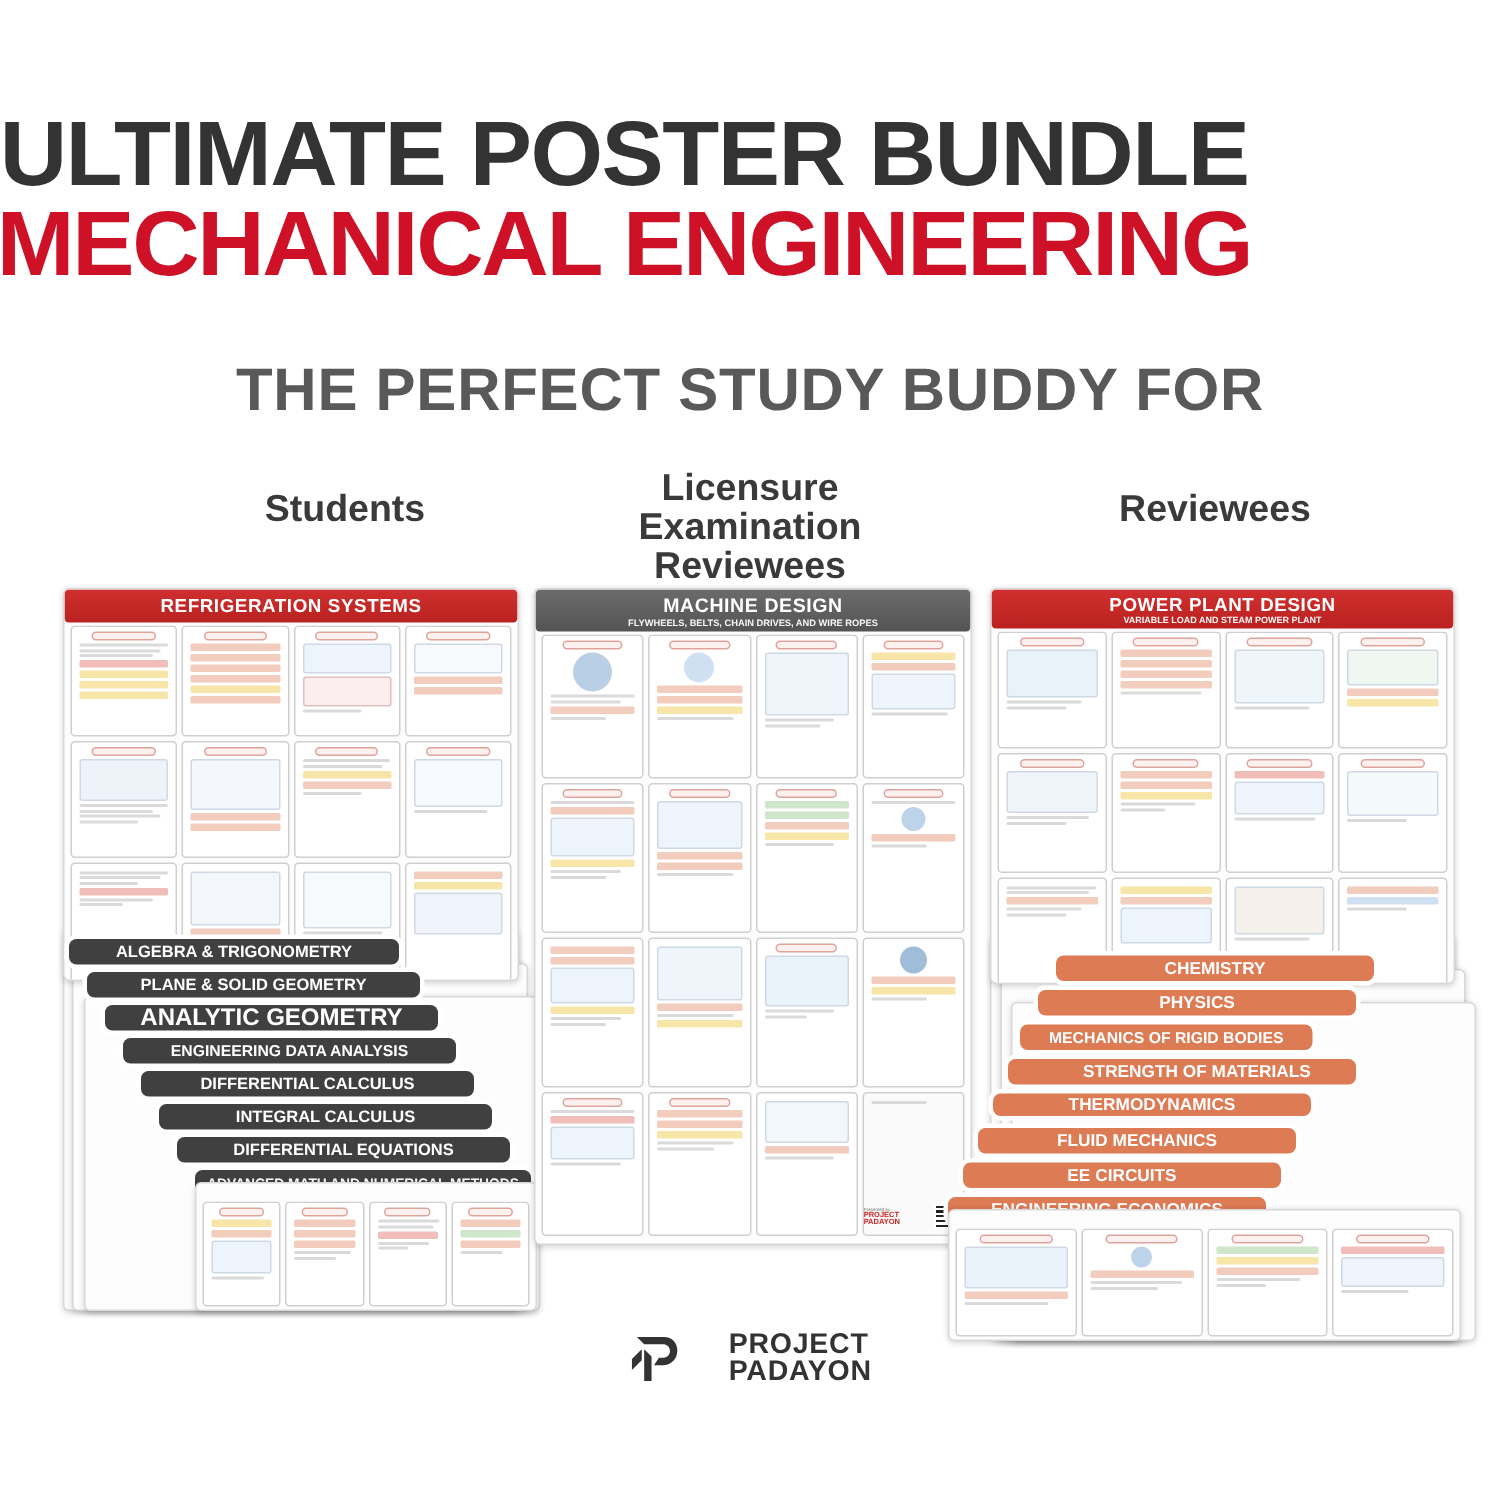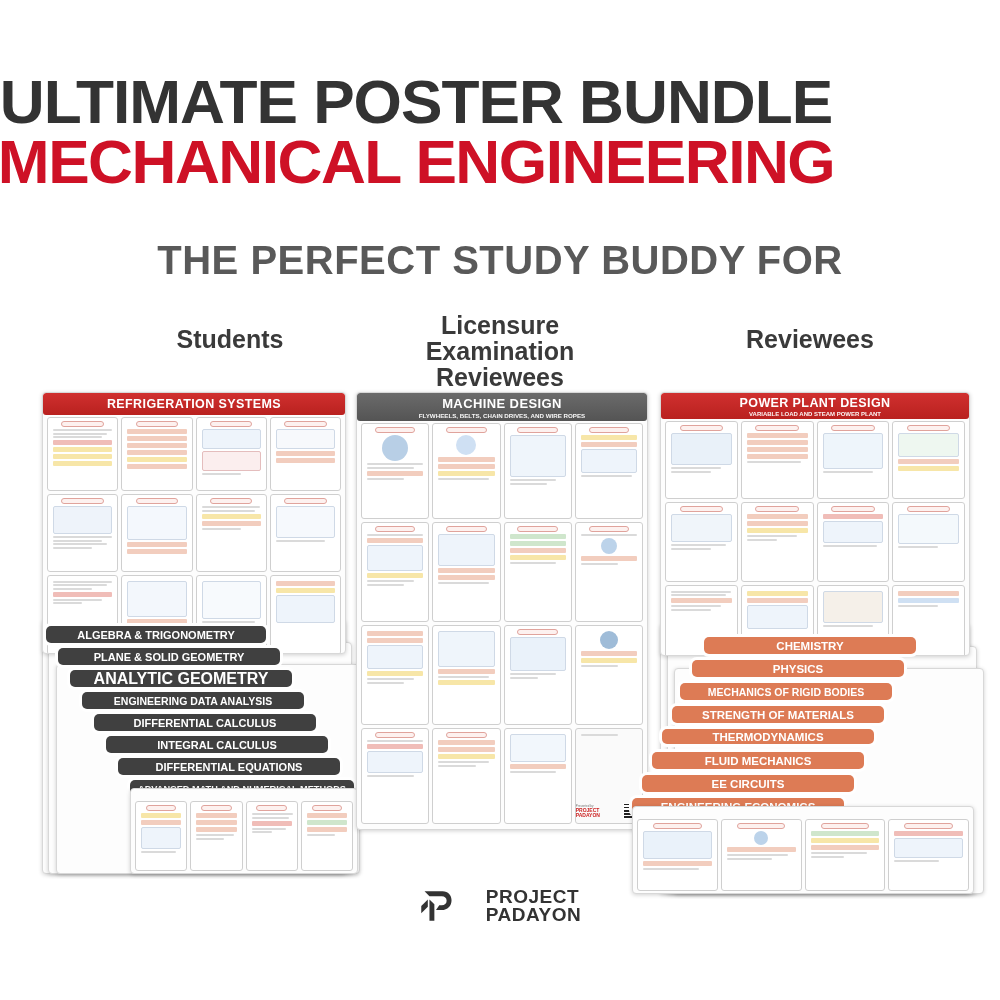--- a/index.html
+++ b/index.html
@@ -519,24 +519,24 @@
         </div>
       </div>
     </div>
 
     <div class="ribbon ribbon-orange" style="left:44px;top:245px;width:212px;height:17px;font-size:11.5px;text-align:right;">
       <span>CHEMISTRY</span>
     </div>
     <div class="ribbon ribbon-orange" style="left:32px;top:268px;width:212px;height:17px;font-size:11.5px;">
       <span>PHYSICS</span>
     </div>
-    <div class="ribbon ribbon-orange" style="left:20px;top:291px;width:212px;height:17px;font-size:10.5px;">
+    <div class="ribbon ribbon-orange" style="left:20px;top:291px;width:195px;height:17px;font-size:10.5px;">
       <span>MECHANICS OF RIGID BODIES</span>
     </div>
-    <div class="ribbon ribbon-orange" style="left:12px;top:314px;width:212px;height:17px;font-size:11.5px;">
+    <div class="ribbon ribbon-orange" style="left:12px;top:314px;width:212px;height:17px;font-size:11.5px;padding-left:20px;">
       <span>STRENGTH OF MATERIALS</span>
     </div>
     <div class="ribbon ribbon-orange" style="left:2px;top:337px;width:212px;height:15px;font-size:11.5px;">
       <span>THERMODYNAMICS</span>
     </div>
     <div class="ribbon ribbon-orange" style="left:-8px;top:360px;width:212px;height:17px;font-size:11.5px;">
       <span>FLUID MECHANICS</span>
     </div>
     <div class="ribbon ribbon-orange" style="left:-18px;top:383px;width:212px;height:17px;font-size:11.5px;">
       <span>EE CIRCUITS</span>

